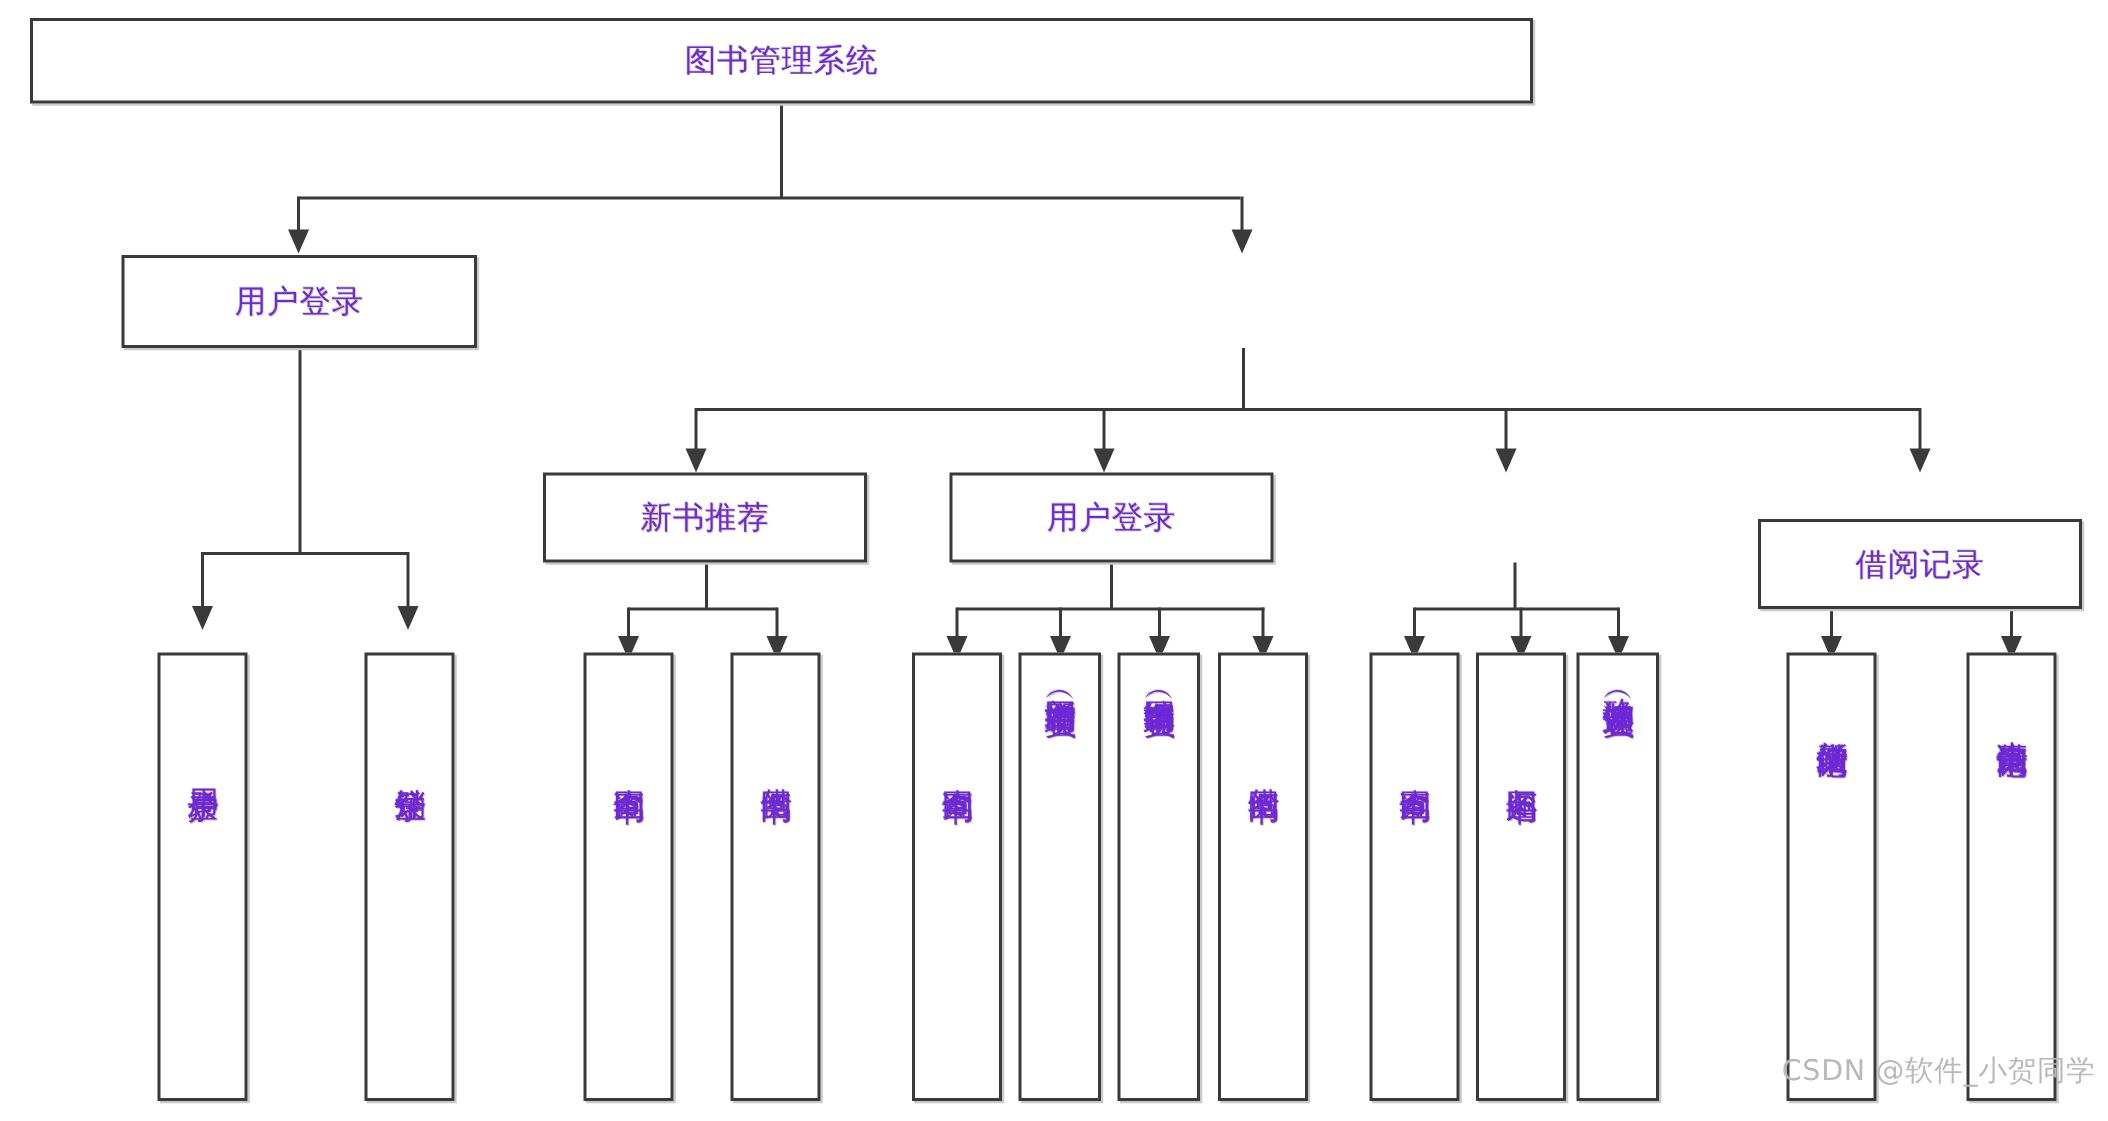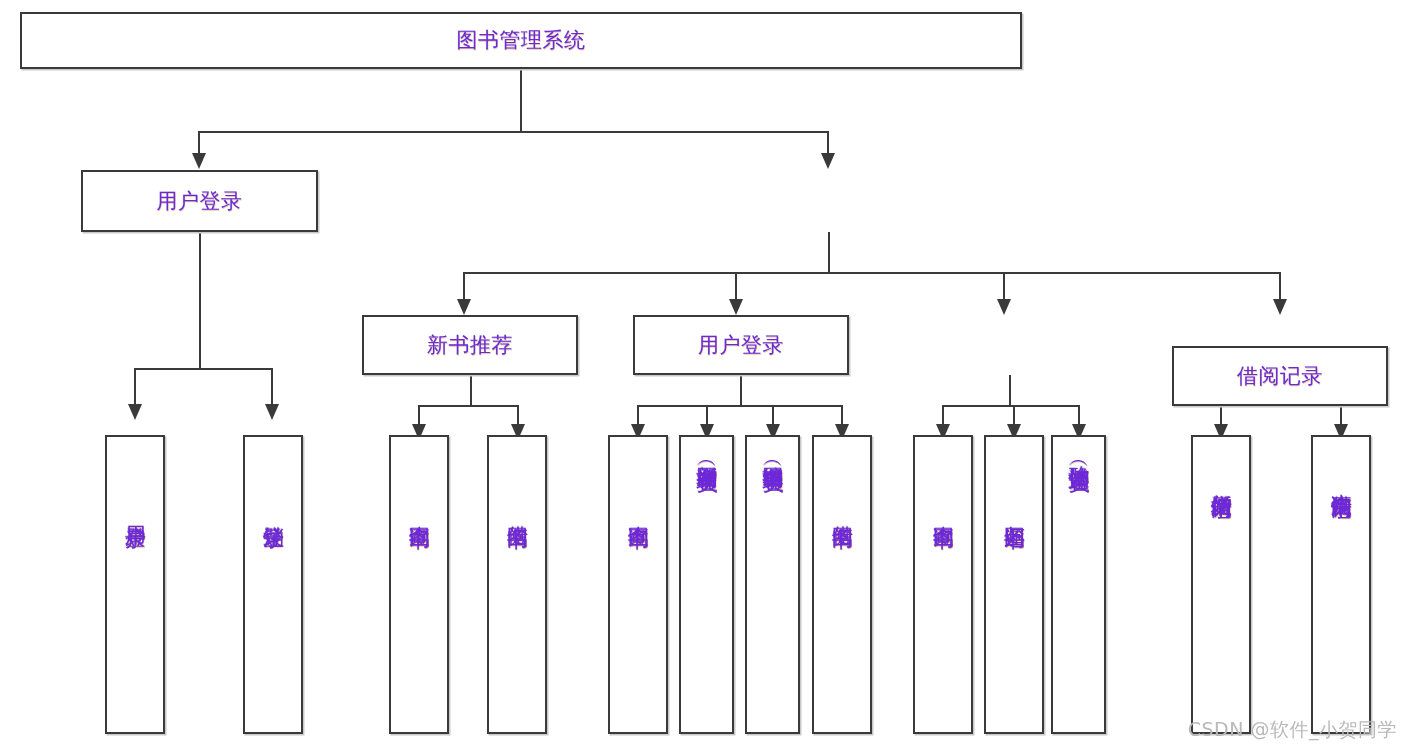--- a/index.html
+++ b/index.html
@@ -67,21 +67,21 @@
     position: absolute;
     width: 0;
     height: 0;
     border-left: 7px solid transparent;
     border-right: 7px solid transparent;
     border-top: 16px solid #3a3a3a;
   }
   #watermark {
     position: absolute;
     right: 8px;
-    bottom: 4px;
+    bottom: 20px;
     font-size: 19px;
     color: #b9b9b9;
     white-space: nowrap;
     letter-spacing: 0.5px;
   }
 </style>
 </head>
 <body>
 
 <div id="canvas">

